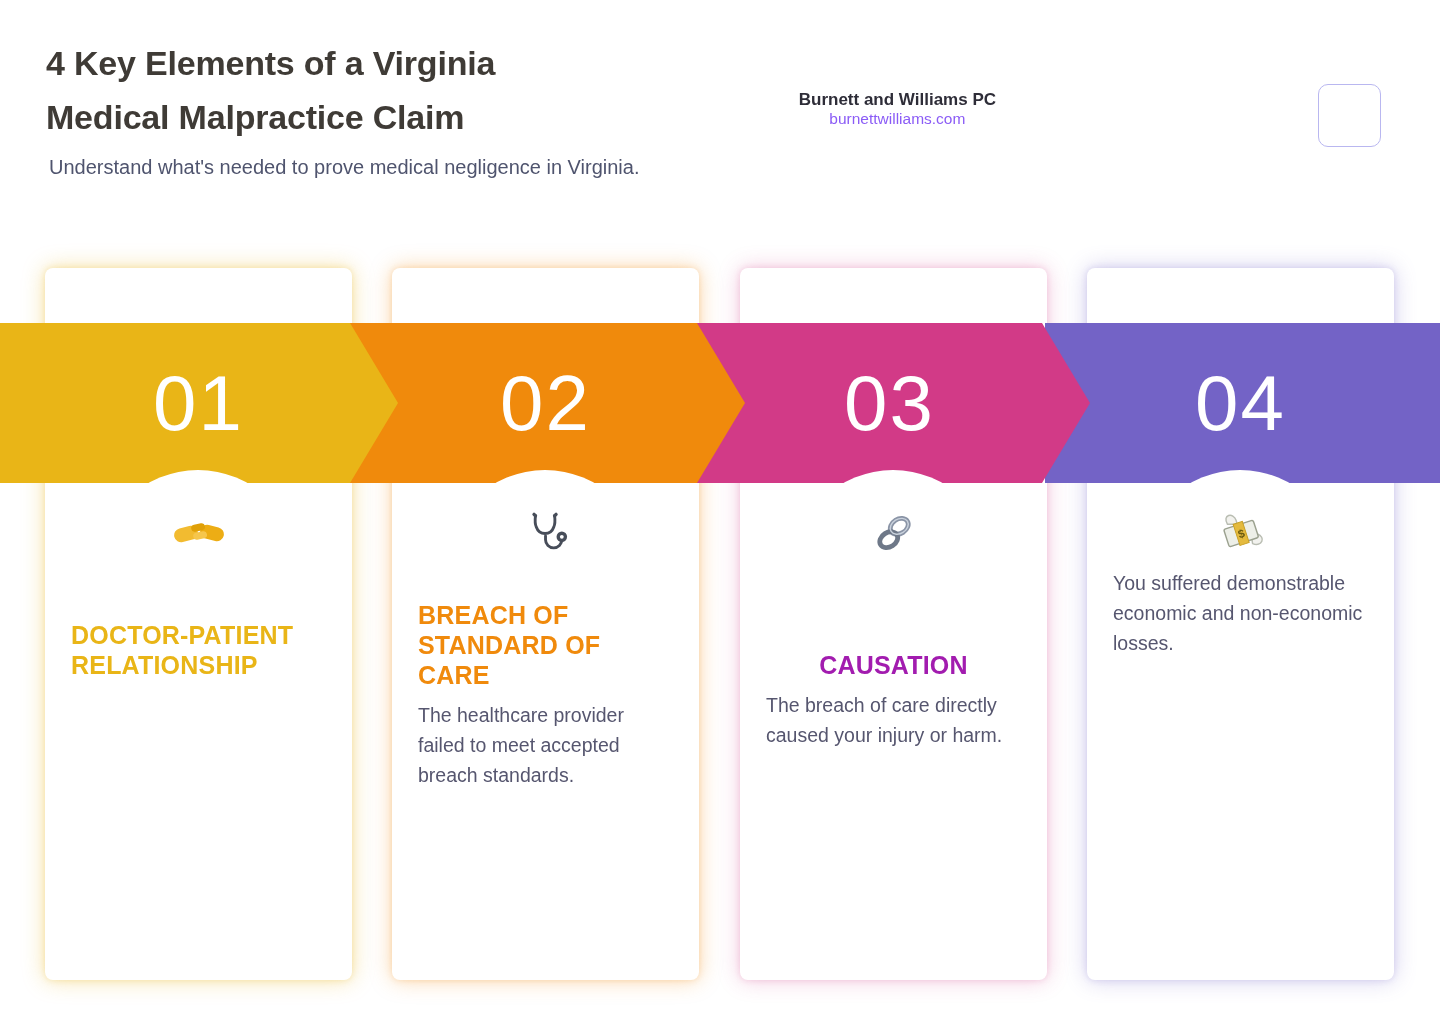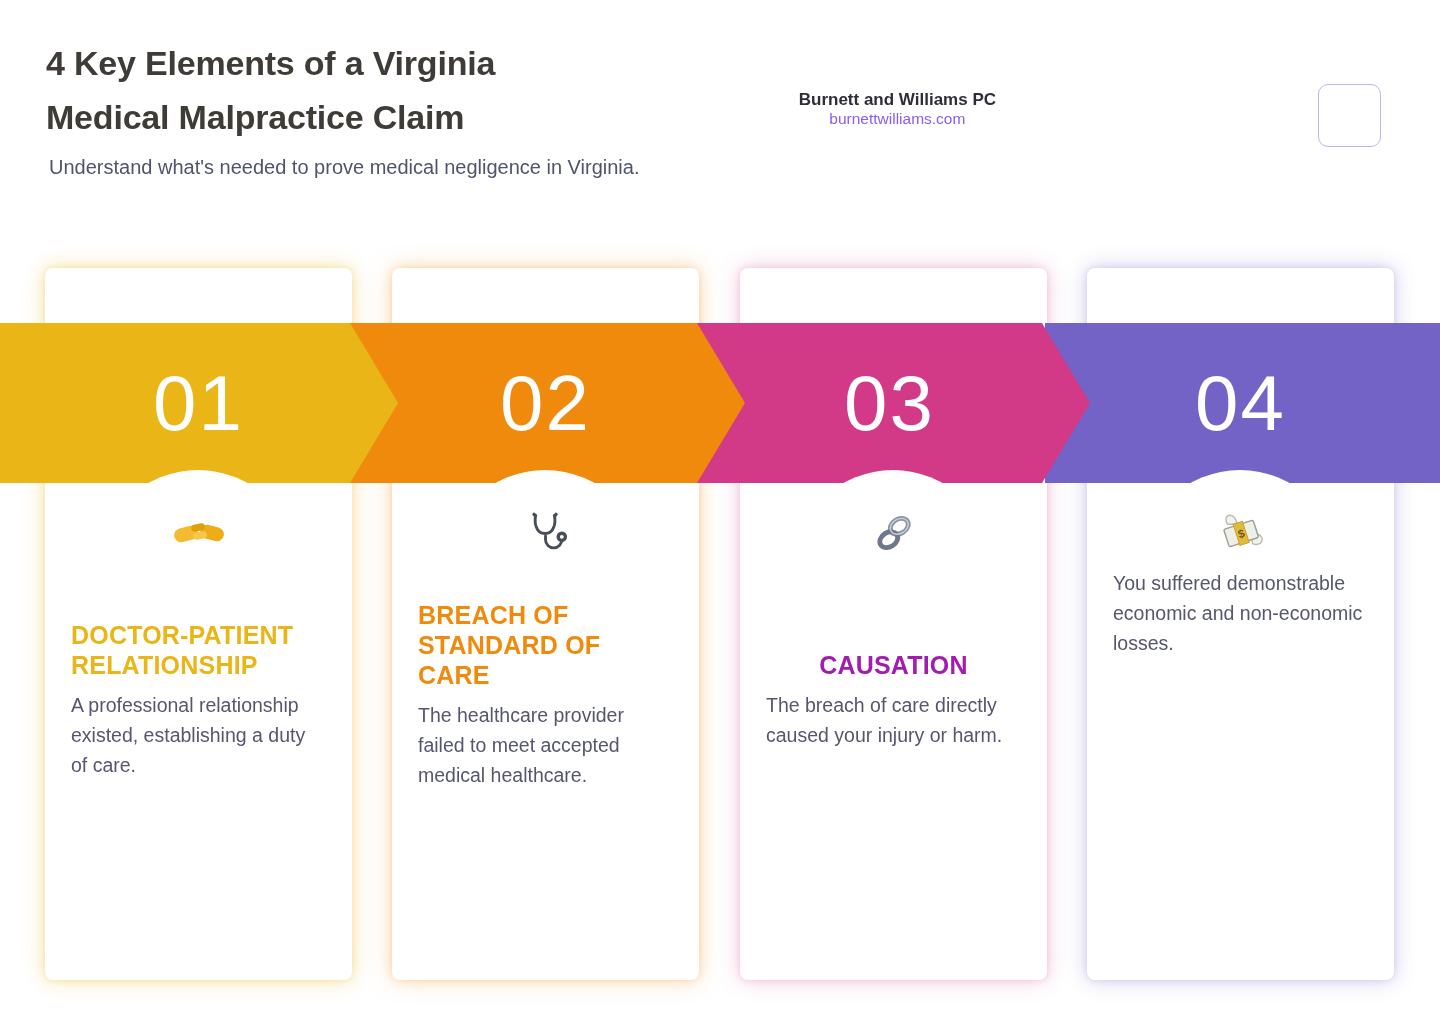--- a/index.html
+++ b/index.html
@@ -104,35 +104,34 @@
   <div class="card-content pos-0">
     <div class="icon-wrap">
       <svg width="52" height="42" viewBox="0 0 52 42">
         <rect x="1" y="15" width="24" height="14" rx="7" fill="#F2BB30" transform="rotate(-14 13 22)"></rect>
         <rect x="27" y="14" width="24" height="14" rx="7" fill="#EDAD14" transform="rotate(14 39 21)"></rect>
         <rect x="18" y="12" width="14" height="7" rx="3.5" fill="#E0A008" transform="rotate(-12 25 15)"></rect>
         <rect x="20" y="20" width="14" height="7" rx="3.5" fill="#F6C64C" transform="rotate(-12 27 23)"></rect>
       </svg>
     </div>
     <h3 class="card-title" style="color: rgb(233, 181, 23);">DOCTOR-PATIENT RELATIONSHIP</h3>
-    <p class="card-desc">A professional relationship existed, establishing a duty of care.</p>
   </div>
 
   <div class="card-content pos-1">
     <div class="icon-wrap">
       <svg width="46" height="46" viewBox="0 0 48 48" fill="none" stroke="#474D59" stroke-width="3" stroke-linecap="round">
         <path d="M13 6 c0 0 -1 8 1 12 a9.5 9.5 0 0 0 18 0 c2 -4 1 -12 1 -12"></path>
         <path d="M23.5 27 v4 a8.5 8.5 0 0 0 17 0 v-1"></path>
         <circle cx="40.5" cy="28" r="5.5" fill="#474D59" stroke="none"></circle>
         <circle cx="40.5" cy="28" r="2" fill="#ffffff" stroke="none"></circle>
         <path d="M11.5 4.5 l1.5 1.5 M34.5 4.5 l-1.5 1.5" stroke-width="3.5"></path>
       </svg>
     </div>
     <h3 class="card-title" style="color: rgb(240, 138, 12);">BREACH OF STANDARD OF CARE</h3>
-    <p class="card-desc">The healthcare provider failed to meet accepted medical healthcare.</p>
+    <p class="card-desc">The healthcare provider failed to meet accepted breach standards.</p>
   </div>
 
   <div class="card-content pos-2">
     <div class="icon-wrap">
       <svg width="46" height="46" viewBox="0 0 48 48" fill="none">
         <ellipse cx="29.5" cy="17" rx="10" ry="7.5" transform="rotate(-32 29.5 17)" stroke="#8A94A6" stroke-width="5"></ellipse>
         <ellipse cx="18.5" cy="31" rx="10" ry="7.5" transform="rotate(-32 18.5 31)" stroke="#6E7888" stroke-width="5"></ellipse>
         <ellipse cx="29.5" cy="17" rx="10" ry="7.5" transform="rotate(-32 29.5 17)" stroke="#C9D1DC" stroke-width="1.5"></ellipse>
       </svg>
     </div>

